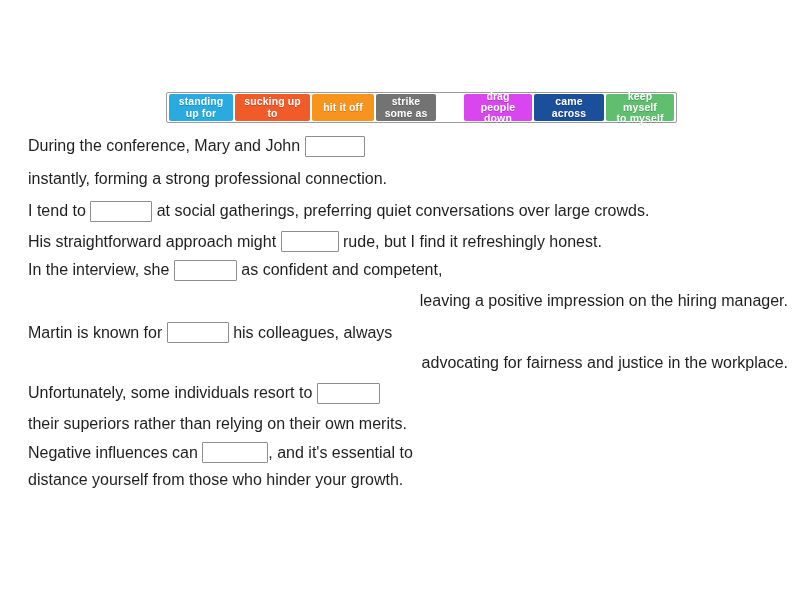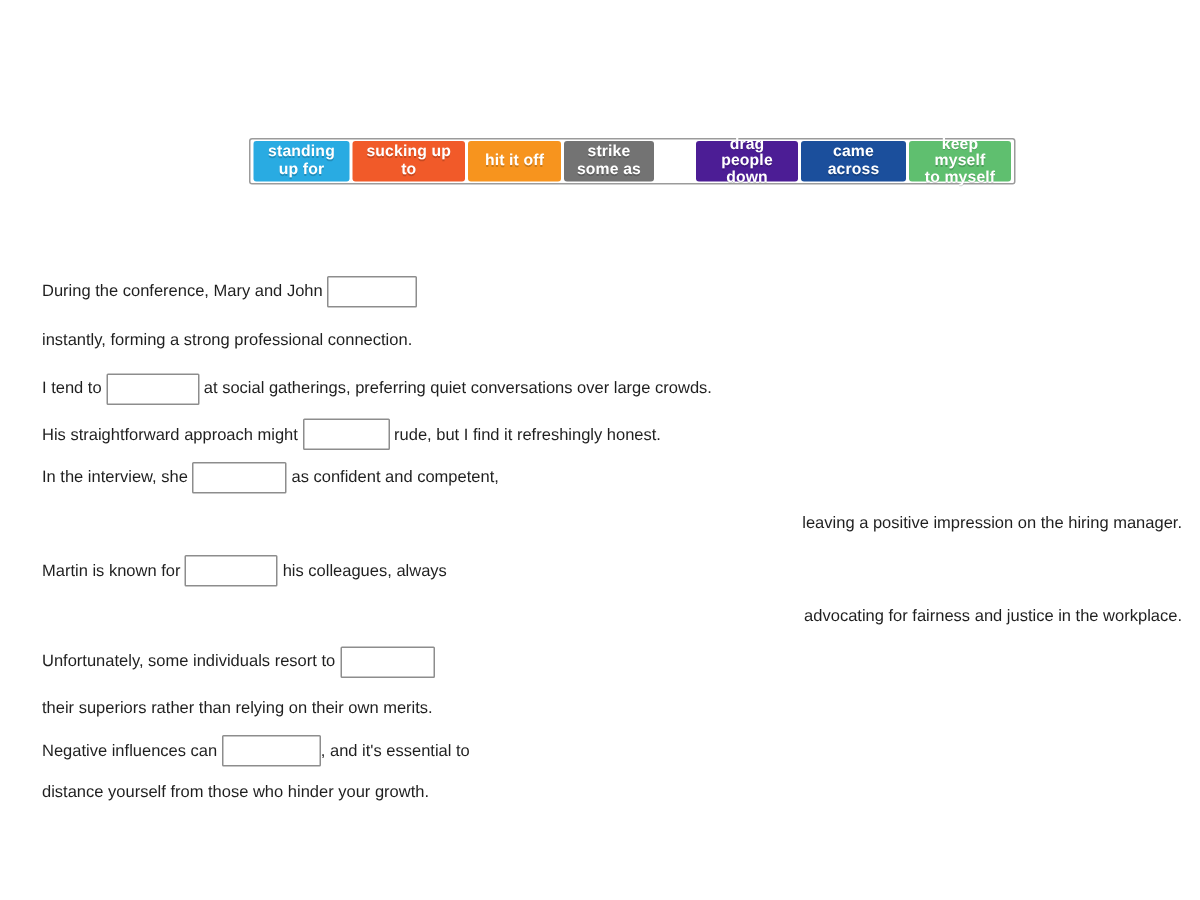--- a/index.html
+++ b/index.html
@@ -52,23 +52,22 @@
     text-shadow: 0 1px 0 rgba(0,0,0,0.18);
     cursor: pointer;
   }
 
   
   .sentences {
     position: absolute;
     left: 28px;
     top: 130px;
     width: 760px;
-    font-size: 11px;
+    font-size: 16px;
     color: #1f1f1f;
-    margin-top: 48px;
   }
   .line {
     display: flex;
     align-items: center;
     flex-wrap: nowrap;
     white-space: pre;
   }
   .line.l1  { height: 32px; }
   .line.l2  { height: 33px; }
   .line.l3  { height: 32px; }
@@ -107,21 +106,21 @@
 
 <div id="stage">
 
   <div class="wordbank">
     <div class="chip" style="background:#29abe2;width:64px;">standing
 up for</div>
     <div class="chip" style="background:#f15a29;width:75px;">sucking up to</div>
     <div class="chip" style="background:#f7941e;width:62px;">hit it off</div>
     <div class="chip" style="background:#737373;width:60px;">strike
 some as</div>
-    <div class="chip" style="background:#4c1d95;width:68px;margin-left:27px;">drag people
+    <div class="chip" style="background:#d946ef;width:68px;margin-left:27px;">drag people
 down</div>
     <div class="chip" style="background:#1b4f9c;width:70px;">came across</div>
     <div class="chip" style="background:#5fbf6f;width:68px;">keep myself
 to myself</div>
   </div>
 
   <div class="sentences">
 
     <div class="line l1">
       <span class="txt">During the conference, Mary and John </span>

